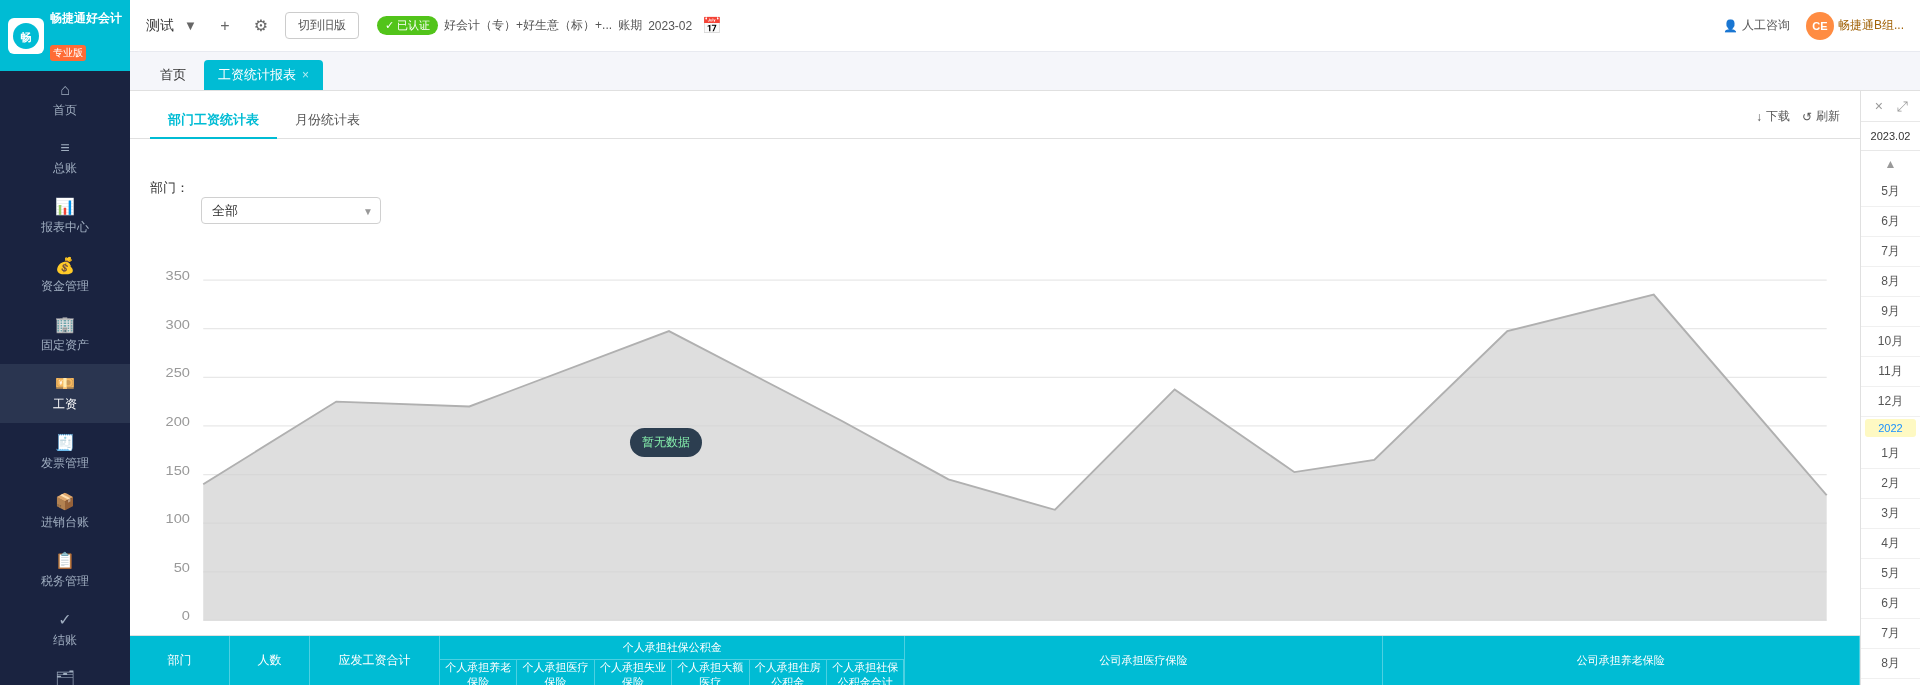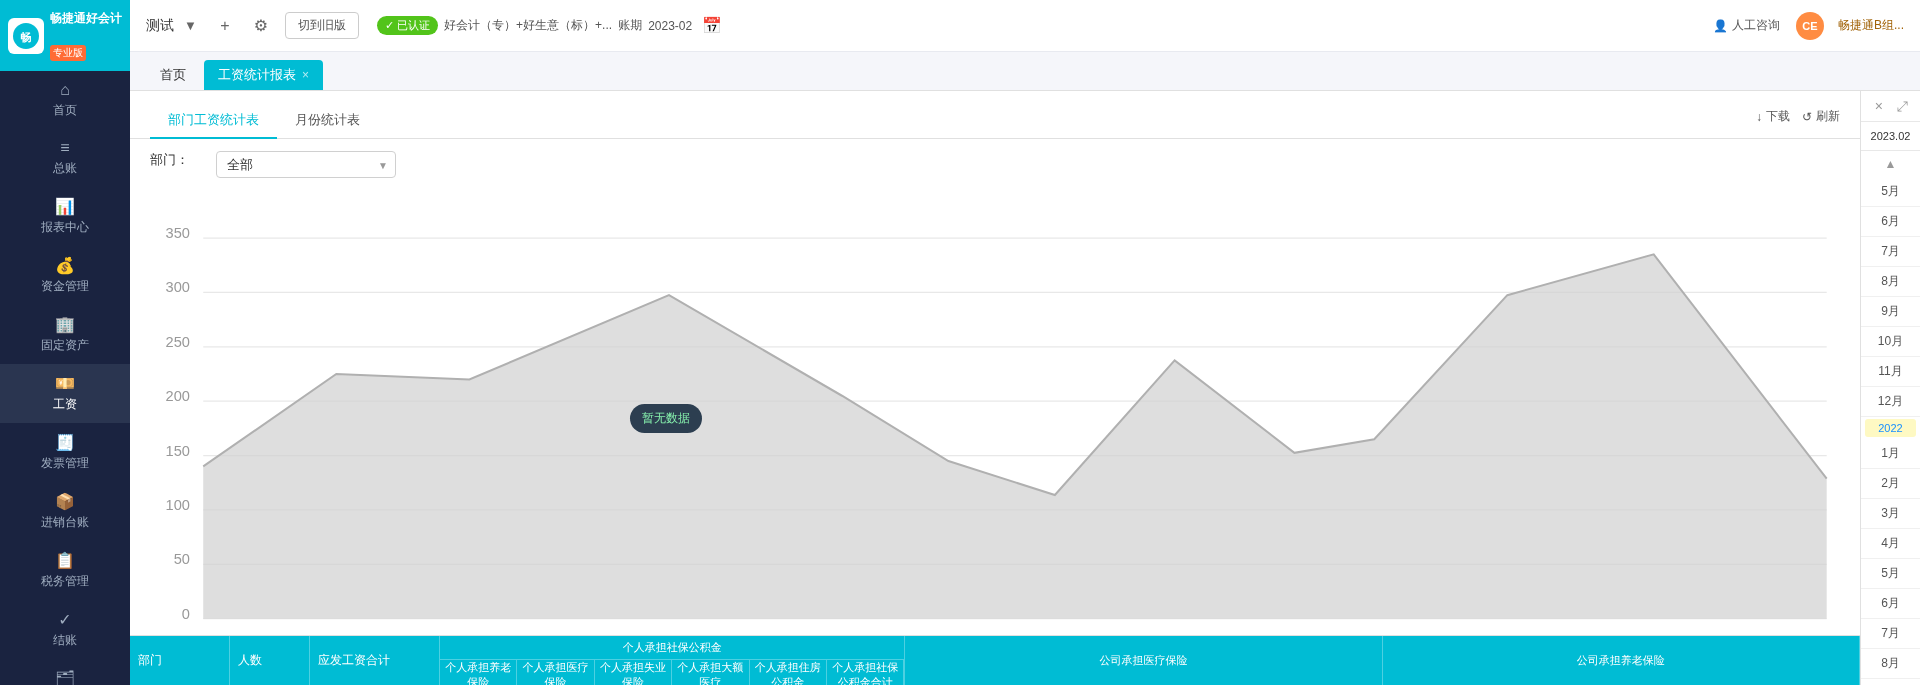--- a/index.html
+++ b/index.html
@@ -231,21 +231,21 @@
       padding: 8px 18px;
       cursor: pointer;
       font-size: 13px;
       color: #555;
       border-bottom: 2px solid transparent;
       margin-bottom: -1px;
     }
     .sub-tab.active {
       color: #00bcd4;
       border-bottom: 2px solid #00bcd4;
-      font-weight: 400;
+      font-weight: 700;
     }
     .sub-tab-actions {
       margin-left: auto;
       display: flex;
       gap: 12px;
       padding-bottom: 8px;
     }
     .sub-tab-action-btn {
       display: flex;
       align-items: center;
@@ -254,39 +254,41 @@
       font-size: 12px;
       cursor: pointer;
       border: none;
       background: none;
     }
 
     
     .filter-bar {
       padding: 12px 20px;
       display: flex;
-      gap: 27px;
+      align-items: center;
+      gap: 12px;
       flex-shrink: 0;
     }
     .filter-label { font-size: 13px; color: #333; }
     .filter-select {
       border: 1px solid #d0d0d0;
       border-radius: 4px;
       padding: 5px 30px 5px 10px;
       font-size: 13px;
       background: white;
       color: #333;
       cursor: pointer;
       appearance: none;
       width: 180px;
       position: relative;
     }
     .select-wrapper {
       position: relative;
       display: inline-block;
+      margin-top: 46px;
     }
     .select-wrapper::after {
       content: '▼';
       font-size: 10px;
       color: #999;
       position: absolute;
       right: 8px;
       top: 50%;
       transform: translateY(-50%);
       pointer-events: none;
@@ -309,20 +311,21 @@
       height: 50px;
       background: #00bcd4;
       flex-shrink: 0;
       display: flex;
       align-items: stretch;
       border-top: 1px solid #e0e0e0;
     }
     .table-col {
       display: flex;
       align-items: center;
+      justify-content: center;
       color: white;
       font-size: 12px;
       border-right: 1px solid rgba(255,255,255,0.3);
       padding: 0 8px;
       text-align: center;
     }
     .table-col.w100 { width: 100px; min-width: 100px; }
     .table-col.w80 { width: 80px; min-width: 80px; }
     .table-col.w130 { width: 130px; min-width: 130px; }
     .table-col-group-cell {
@@ -506,21 +509,21 @@
       <span class="status-text">好会计（专）+好生意（标）+...</span>
       <span class="status-text">账期</span>
       <span class="status-text">2023-02</span>
       <button class="topbar-btn">📅</button>
     </div>
     <div class="topbar-right">
       <div class="user-service">
         <span>👤</span>
         <span>人工咨询</span>
       </div>
-      <div style="display:flex;align-items:center;gap:14px;cursor:pointer;">
+      <div style="display:flex;align-items:center;gap:4px;cursor:pointer;">
         <div class="user-avatar">
           <span>CE</span>
         </div>
         <span class="user-info">畅捷通B组...</span>
       </div>
     </div>
   </div>
 
   <div class="tabs-bar">
     <div class="tab-item home">

